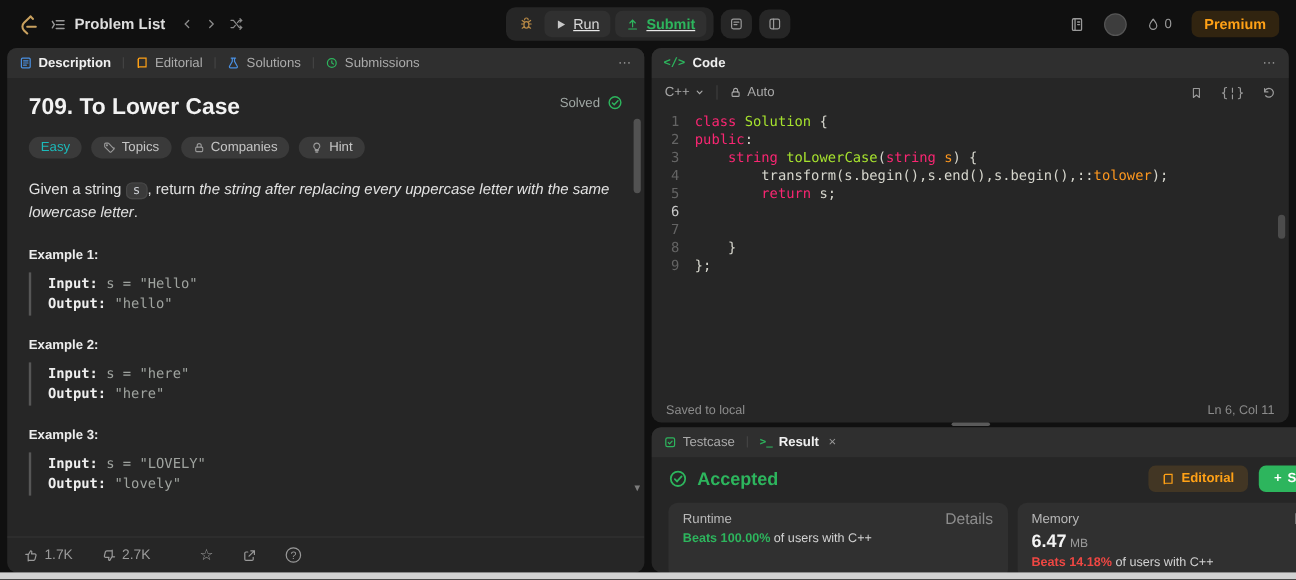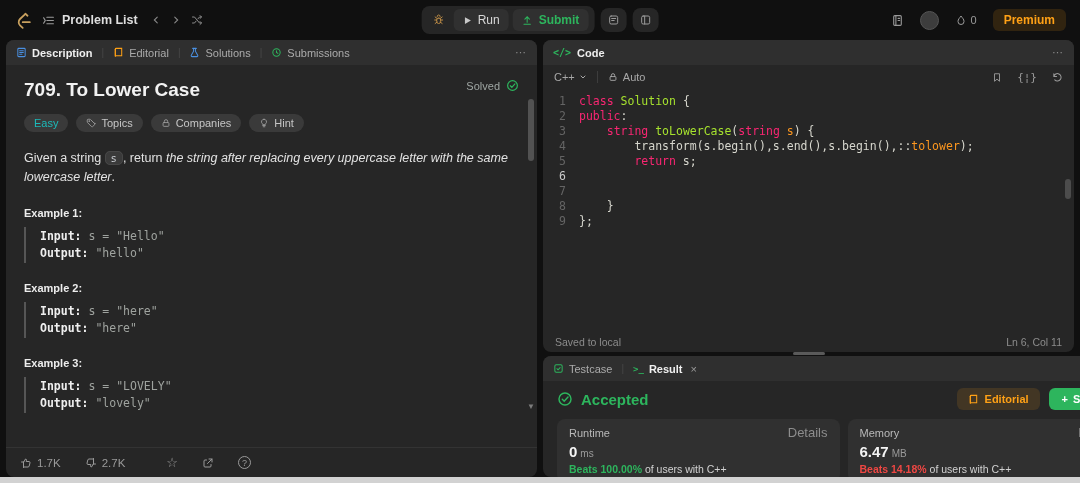--- a/index.html
+++ b/index.html
@@ -12,21 +12,21 @@
   svg { display:block; }
 
   
   .topbar { position:absolute; top:0; left:0; right:0; height:40px;
     display:flex; align-items:center; padding:0 14px; background:#101010; }
   .tb-left { display:flex; align-items:center; gap:9px;text-align:center; }
   .logo { color:#c9a15f; }
   .nav-label { font-size:12.5px; font-weight:600; color:#dedede; display:flex; align-items:center; gap:7px; }
   .nav-arrows { display:flex; align-items:center; gap:10px; color:#8a8a8a; margin-left:4px; }
   .tb-center { position:absolute; left:50%; transform:translateX(-50%);
-    display:flex; align-items:center; gap:6px; }
+    display:flex; align-items:center; gap:6px;text-decoration:underline; }
   .run-group { display:flex; align-items:center; background:#262626; border-radius:8px; padding:3px 6px; gap:4px; }
   .tb-btn { display:flex; align-items:center; gap:6px; padding:4px 9px; border-radius:6px; background:#303030;
     font-size:12px; color:#d8d8d8; cursor:pointer; }
   .tb-btn.ghost { background:transparent; padding:4px 5px; color:#9a9a9a; }
   .tb-btn.submit { color:#2db55d; font-weight:700; }
   .sq-btn { background:#262626; border-radius:8px; padding:6px 7px; color:#9a9a9a; }
   .tb-right { margin-left:auto; display:flex; align-items:center; gap:16px; color:#9a9a9a; }
   .avatar { width:19px; height:19px; border-radius:50%; background:#3d3d3d; border:1px solid #555; }
   .streak { display:flex; align-items:center; gap:4px; font-size:11px; color:#9a9a9a; }
   .premium { background:rgba(255,161,22,.14); color:#ffa116; font-weight:700; font-size:12px;
@@ -451,23 +451,20 @@
         </span>
       </span>
     </div>
 
     <div class="cards">
       <div class="card">
         <div class="card-head">
           <span class="card-label">Runtime</span>
           <span class="details">Details</span>
         </div>
-        <div class="card-val">
-          <span>0</span><span class="unit">ms</span>
-        </div>
         <div class="card-beats">
           <span class="beats-green">Beats 100.00%</span><span> of users with C++</span>
         </div>
       </div>
 
       <div class="card">
         <div class="card-head">
           <span class="card-label">Memory</span>
           <span class="details">Details</span>
         </div>

